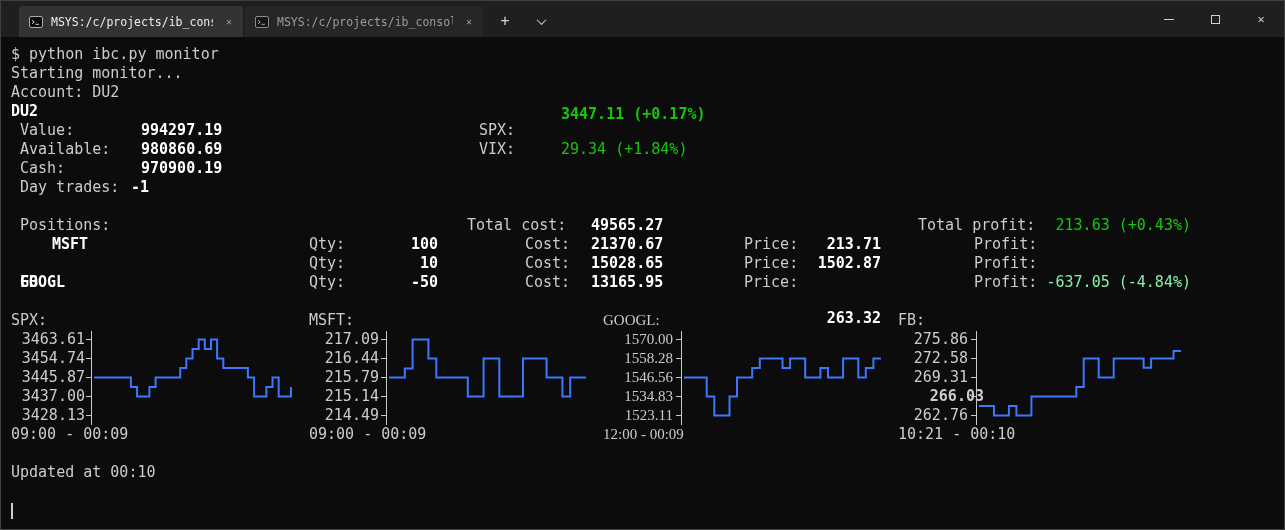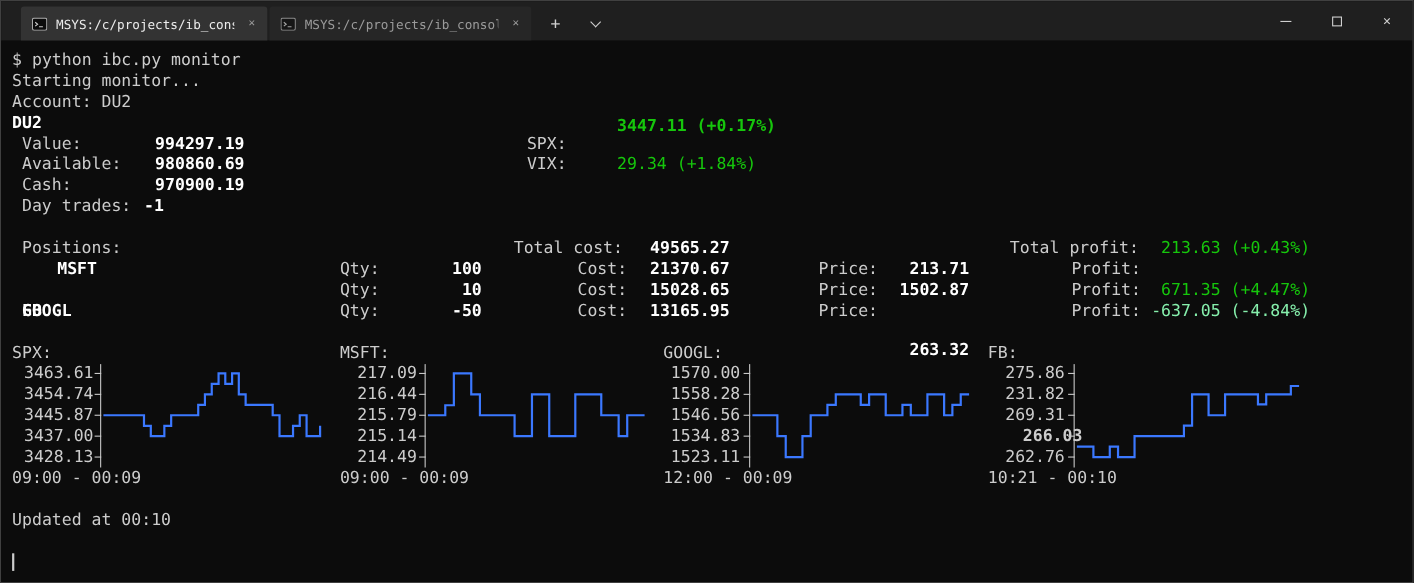--- a/index.html
+++ b/index.html
@@ -176,21 +176,20 @@
     <span class="t" style="left:973px;top:198px;">Profit:</span>
 
     <span class="t b" style="left:19px;top:217px;margin-top:19px;">GOOGL</span>
     <span class="t" style="left:308px;top:217px;">Qty:</span>
     <span class="t b r" style="left:360px;top:217px;width:77px;">10</span>
     <span class="t" style="left:524px;top:217px;">Cost:</span>
     <span class="t b" style="left:590px;top:217px;">15028.65</span>
     <span class="t" style="left:743px;top:217px;">Price:</span>
     <span class="t b r" style="left:795px;top:217px;width:85px;">1502.87</span>
     <span class="t" style="left:973px;top:217px;">Profit:</span>
-    <span class="t r green" style="left:1020px;top:217px;width:170px;">671.35 (+4.47%)</span>
 
     <span class="t b" style="left:19px;top:236px;">FB</span>
     <span class="t" style="left:308px;top:236px;">Qty:</span>
     <span class="t b r" style="left:360px;top:236px;width:77px;">-50</span>
     <span class="t" style="left:524px;top:236px;">Cost:</span>
     <span class="t b" style="left:590px;top:236px;">13165.95</span>
     <span class="t" style="left:743px;top:236px;">Price:</span>
     <span class="t b r" style="left:795px;top:236px;width:85px;margin-top:36px;">263.32</span>
     <span class="t" style="left:973px;top:236px;">Profit:</span>
     <span class="t r red" style="left:1020px;top:236px;width:170px;">-637.05 (-4.84%)</span>
@@ -226,21 +225,21 @@
       <div class="tick" style="left:72px;top:47px;"></div>
       <div class="tick" style="left:72px;top:66px;"></div>
       <div class="tick" style="left:72px;top:85px;"></div>
       <div class="tick" style="left:72px;top:104px;"></div>
       <svg style="position:absolute;left:78px;top:19px;" width="201" height="95">
           <path d="M 2 47.5 H 9.9 H 17.8 V 38.4 H 25.6 V 9.5 H 33.5 H 41.4 V 28.5 H 49.3 V 47.5 H 57.2 H 65.0 H 72.9 H 80.8 V 66.5 H 88.7 H 96.6 V 28.5 H 104.4 H 112.3 V 66.5 H 120.2 H 128.1 H 136.0 V 28.5 H 143.8 H 151.7 H 159.6 V 47.5 H 167.5 H 175.4 V 66.5 H 183.2 V 47.5 H 191.1 H 199.0" fill="none" stroke="#3b78ff" stroke-width="2" stroke-linejoin="miter"></path>
         </svg>
       <span class="t" style="left:0;top:114px;">09:00 - 00:09</span>
     </div>
 
-    <div class="chart" style="left:602px;top:274px;width:280px;height:133px;">
+    <div class="chart" style="left:602px;top:274px;width:280px;height:133px;font-family:Liberation Serif, serif;">
       <span class="t" style="left:0;top:0;">GOOGL:</span>
       <span class="t r" style="left:0;top:19px;width:70px;">1570.00</span>
       <span class="t r" style="left:0;top:38px;width:70px;">1558.28</span>
       <span class="t r" style="left:0;top:57px;width:70px;">1546.56</span>
       <span class="t r" style="left:0;top:76px;width:70px;">1534.83</span>
       <span class="t r" style="left:0;top:95px;width:70px;">1523.11</span>
       <div class="axis" style="left:78px;top:20px;height:94px;"></div>
       <div class="tick" style="left:73px;top:28px;"></div>
       <div class="tick" style="left:73px;top:47px;"></div>
       <div class="tick" style="left:73px;top:66px;"></div>
@@ -248,21 +247,21 @@
       <div class="tick" style="left:73px;top:104px;"></div>
       <svg style="position:absolute;left:79px;top:19px;" width="201" height="95">
           <path d="M 2 47.5 H 9.6 H 17.2 H 24.7 V 66.5 H 32.3 V 85.5 H 39.9 H 47.5 V 66.5 H 55.0 V 47.5 H 62.6 H 70.2 V 38.0 H 77.8 V 28.5 H 85.3 H 92.9 H 100.5 V 38.0 H 108.1 V 28.5 H 115.7 H 123.2 V 47.5 H 130.8 H 138.4 V 38.0 H 146.0 V 47.5 H 153.5 H 161.1 V 28.5 H 168.7 H 176.3 V 47.5 H 183.8 V 38.0 H 191.4 V 28.5 H 199.0" fill="none" stroke="#3b78ff" stroke-width="2" stroke-linejoin="miter"></path>
         </svg>
       <span class="t" style="left:0;top:114px;">12:00 - 00:09</span>
     </div>
 
     <div class="chart" style="left:897px;top:274px;width:285px;height:133px;">
       <span class="t" style="left:0;top:0;">FB:</span>
       <span class="t r" style="left:0;top:19px;width:70px;">275.86</span>
-      <span class="t r" style="left:0;top:38px;width:70px;">231.82</span>
+      <span class="t r" style="left:0;top:38px;width:70px;">272.58</span>
       <span class="t r" style="left:0;top:57px;width:70px;">269.31</span>
       <span class="t r" style="left:16px;top:76px;width:70px;font-weight:bold;">266.03</span>
       <span class="t r" style="left:0;top:95px;width:70px;">262.76</span>
       <div class="axis" style="left:78px;top:20px;height:94px;"></div>
       <div class="tick" style="left:73px;top:28px;"></div>
       <div class="tick" style="left:73px;top:47px;"></div>
       <div class="tick" style="left:73px;top:66px;"></div>
       <div class="tick" style="left:73px;top:85px;"></div>
       <div class="tick" style="left:73px;top:104px;"></div>
       <svg style="position:absolute;left:79px;top:19px;" width="206" height="95">

